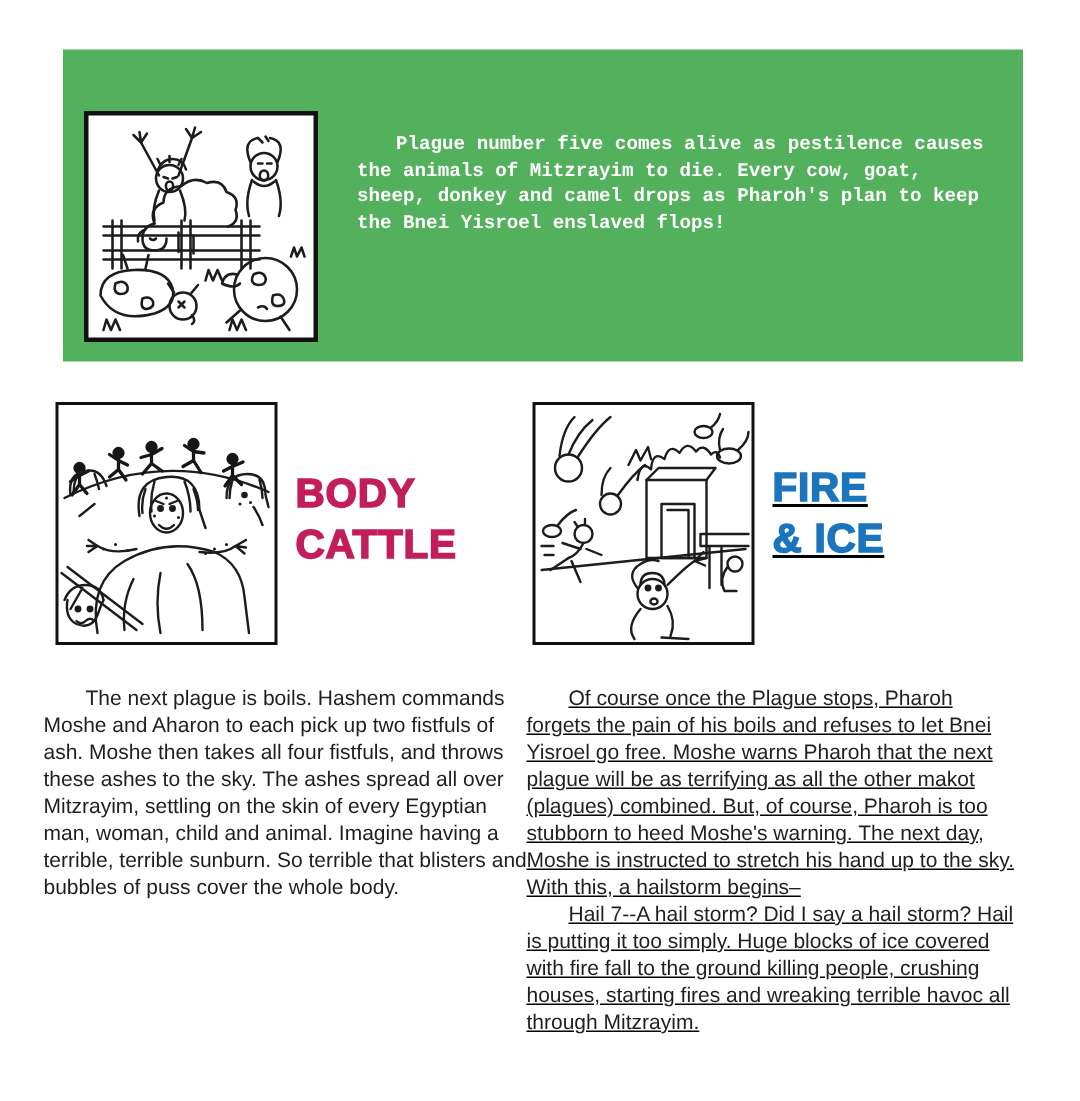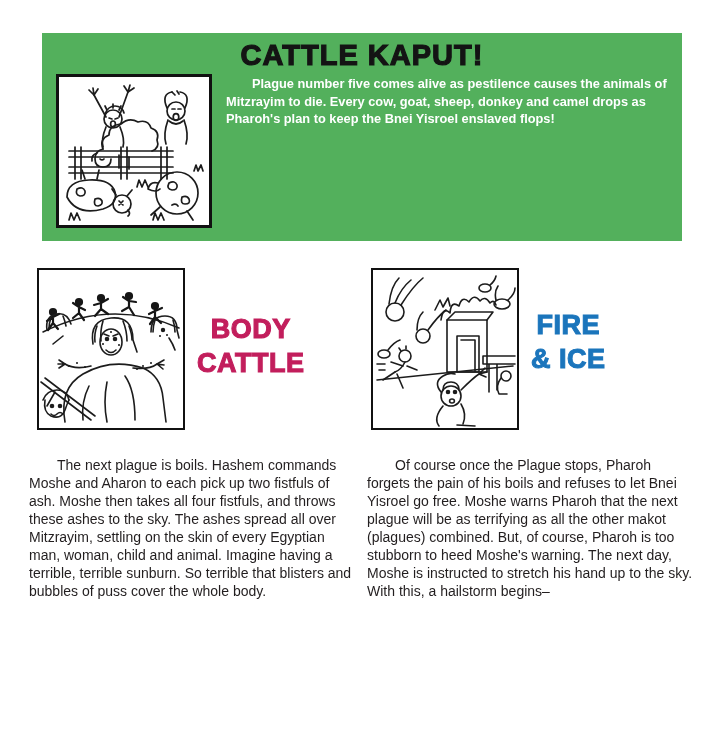--- a/index.html
+++ b/index.html
@@ -18,25 +18,25 @@
     -webkit-text-stroke:1.2px #141414;
   }
   .banner-illo{
     position:absolute;left:14px;top:41px;width:150px;height:148px;
     background:#ffffff;border:3px solid #111111;
   }
   .banner-text{
     position:absolute;left:180px;top:38px;width:452px;
     color:#ffffff;font-weight:700;font-size:12.8px;line-height:17.6px;
   }
-  .banner-text p{margin:4px;text-indent:26px;}
+  .banner-text p{margin:16px;text-indent:26px;font-family:Liberation Mono, monospace;}
   .col{position:absolute;top:268px;width:330px;}
   .col-left{left:29px;}
-  .col-right{left:367px;}
-  .sec-head{display:flex;align-items:flex-start;height:176px;text-align:center;}
+  .col-right{left:351px;text-decoration:underline;}
+  .sec-head{display:flex;align-items:flex-start;height:176px;}
   .sec-illo{
     width:144px;height:158px;flex:0 0 auto;
     background:#ffffff;border:2px solid #111111;
   }
   .col-left .sec-illo{margin-left:8px;}
   .col-right .sec-illo{margin-left:4px;}
   .sec-title{
     margin-left:12px;padding-top:44px;
     font-size:27px;line-height:34px;font-weight:700;letter-spacing:0.5px;
     -webkit-text-stroke:1.1px currentColor;white-space:nowrap;
@@ -48,21 +48,20 @@
     margin-top:12px;color:#221e1f;
     font-size:14px;line-height:18px;
   }
   .sec-body p{margin:0;text-indent:28px;}
   svg{display:block;width:100%;height:100%;}
 </style>
 </head>
 <body>
 
 <div class="banner">
-  <div class="banner-title">CATTLE KAPUT!</div>
 
   <div class="banner-illo">
     <svg viewBox="0 0 150 148">
       <g stroke="#1c1c1c" fill="none" stroke-width="1.7" stroke-linecap="round" stroke-linejoin="round">
         <g>
           <path d="M35,18 L47,40 M69,15 L60,40"></path>
           <path d="M35,18 l-5,-5 M35,18 l-1,-7 M35,18 l4,-6 M69,15 l-4,-6 M69,15 l2,-7 M69,15 l6,-4"></path>
           <circle cx="54" cy="42" r="9"></circle>
           <path d="M46,37 q3,-8 10,-8 q7,0 9,7 M48,33 l-2,-4 M54,31 l0,-4 M60,33 l2,-4"></path>
           <path d="M50,41 l3,1 M56,42 l3,-1"></path>
@@ -250,14 +249,15 @@
         </g>
       </svg>
     </div>
     <div class="sec-title title-blue">
       <div>FIRE</div>
       <div>&amp; ICE</div>
     </div>
   </div>
   <div class="sec-body">
     <p>Of course once the Plague stops, Pharoh forgets the pain of his boils and refuses to let Bnei Yisroel go free. Moshe warns Pharoh that the next plague will be as terrifying as all the other makot (plagues) combined. But, of course, Pharoh is too stubborn to heed Moshe's warning. The next day, Moshe is instructed to stretch his hand up to the sky. With this, a hailstorm begins–</p>
+    <p>Hail 7--A hail storm? Did I say a hail storm? Hail is putting it too simply. Huge blocks of ice covered with fire fall to the ground killing people, crushing houses, starting fires and wreaking terrible havoc all through Mitzrayim.</p>
   </div>
 </div>
 
 </body></html>

